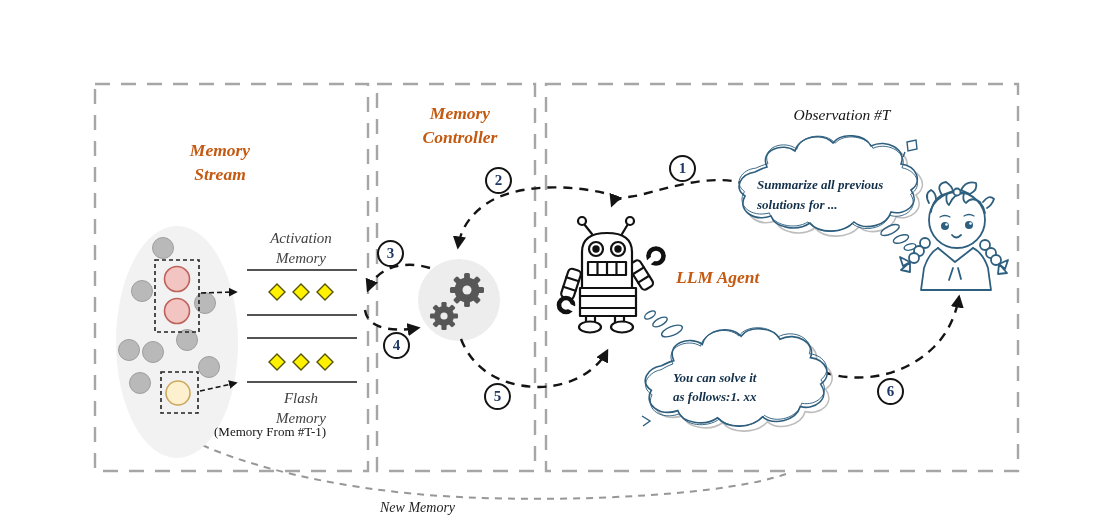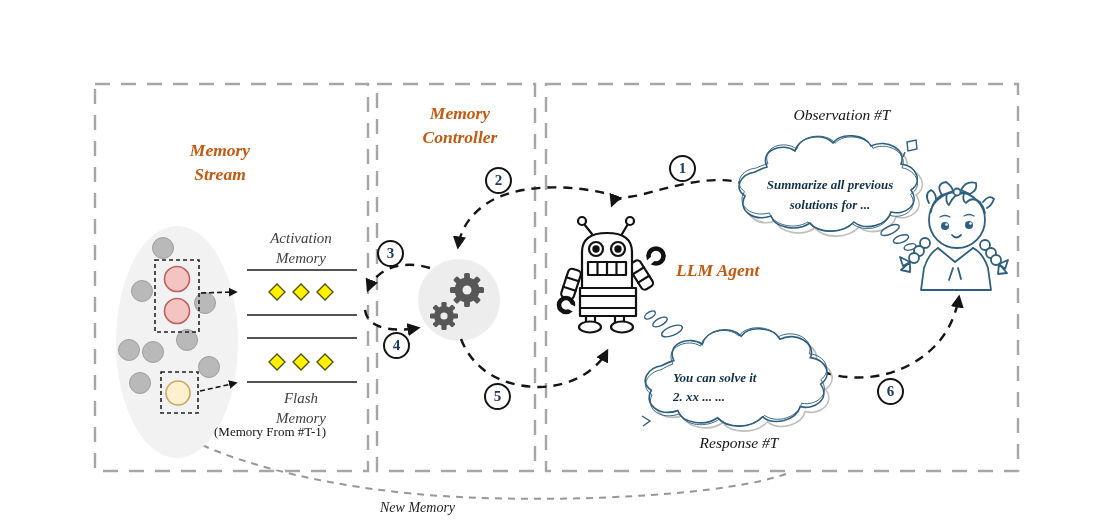--- a/index.html
+++ b/index.html
@@ -4,32 +4,32 @@
 <style>
   html,body{margin:0;padding:0;background:#fff;}
   .stage{position:relative;width:1104px;height:529px;background:#fff;overflow:hidden;
          font-family:"Liberation Serif",serif;}
   .stage svg{position:absolute;left:0;top:0;}
   .lbl{position:absolute;color:#111;}
   .sec-title{font-size:17.5px;font-weight:bold;font-style:italic;color:#C45A11;
              text-align:center;line-height:1.35;}
   .t-stream{left:148px;top:139px;width:144px;}
   .t-controller{left:388px;top:102px;width:144px;}
-  .t-agent{left:676px;top:260px;width:120px;font-size:17.5px;font-weight:bold;
+  .t-agent{left:676px;top:267px;width:120px;font-size:17.5px;font-weight:bold;
            font-style:italic;color:#C45A11;}
   .io-label{font-size:15.5px;font-style:italic;text-align:center;color:#141414;}
   .l-observation{left:757px;top:106px;width:170px;}
   .l-response{left:654px;top:434px;width:170px;}
   .mem-label{font-size:15px;font-style:italic;text-align:center;line-height:1.35;color:#404040;}
   .l-activation{left:242px;top:228px;width:118px;}
   .l-flash{left:242px;top:388px;width:118px;}
   .mem-note{left:214px;top:424px;width:174px;font-size:13px;text-align:left;color:#141414;}
   .l-newmem{left:380px;top:500px;width:110px;font-size:14px;font-style:italic;color:#222;}
   .cloud-text{font-size:13px;font-weight:bold;font-style:italic;color:#13304a;line-height:1.5;}
-  .ct-obs{left:757px;top:175px;width:146px;text-align:center;}
+  .ct-obs{left:757px;top:175px;width:146px;}
   .ct-resp{left:673px;top:347px;width:140px;text-align:left;line-height:1.45;margin-top:22px;}
   .step-badge{position:absolute;width:23px;height:23px;border:2px solid #141414;
               border-radius:50%;background:#fff;display:flex;align-items:center;
               justify-content:center;font-size:15px;font-weight:bold;color:#1F3864;}
   .s1{left:669px;top:155px;} .s2{left:485px;top:167px;} .s3{left:377px;top:240px;}
   .s4{left:383px;top:332px;} .s5{left:484px;top:383px;} .s6{left:877px;top:378px;}
 </style>
 </head>
 <body>
 
@@ -233,29 +233,28 @@
   <div>Activation</div>
   <div>Memory</div>
 </div>
 <div class="lbl mem-label l-flash">
   <div>Flash</div>
   <div>Memory</div>
 </div>
 <div class="lbl mem-note">(Memory From #T-1)</div>
 
 <div class="lbl io-label l-observation">Observation #T</div>
-<div class="lbl io-label l-response">Response #T</div>
 
 <div class="lbl cloud-text ct-obs">
   <div>Summarize all previous</div>
   <div>solutions for ...</div>
 </div>
 <div class="lbl cloud-text ct-resp">
   <div>You can solve it</div>
-  <div>2. xx ... ...</div>
+  <div>as follows:1. xx</div>
 </div>
 
 <div class="lbl l-newmem">New Memory</div>
 
 <div class="step-badge s1">1</div>
 <div class="step-badge s2">2</div>
 <div class="step-badge s3">3</div>
 <div class="step-badge s4">4</div>
 <div class="step-badge s5">5</div>
 <div class="step-badge s6">6</div>

